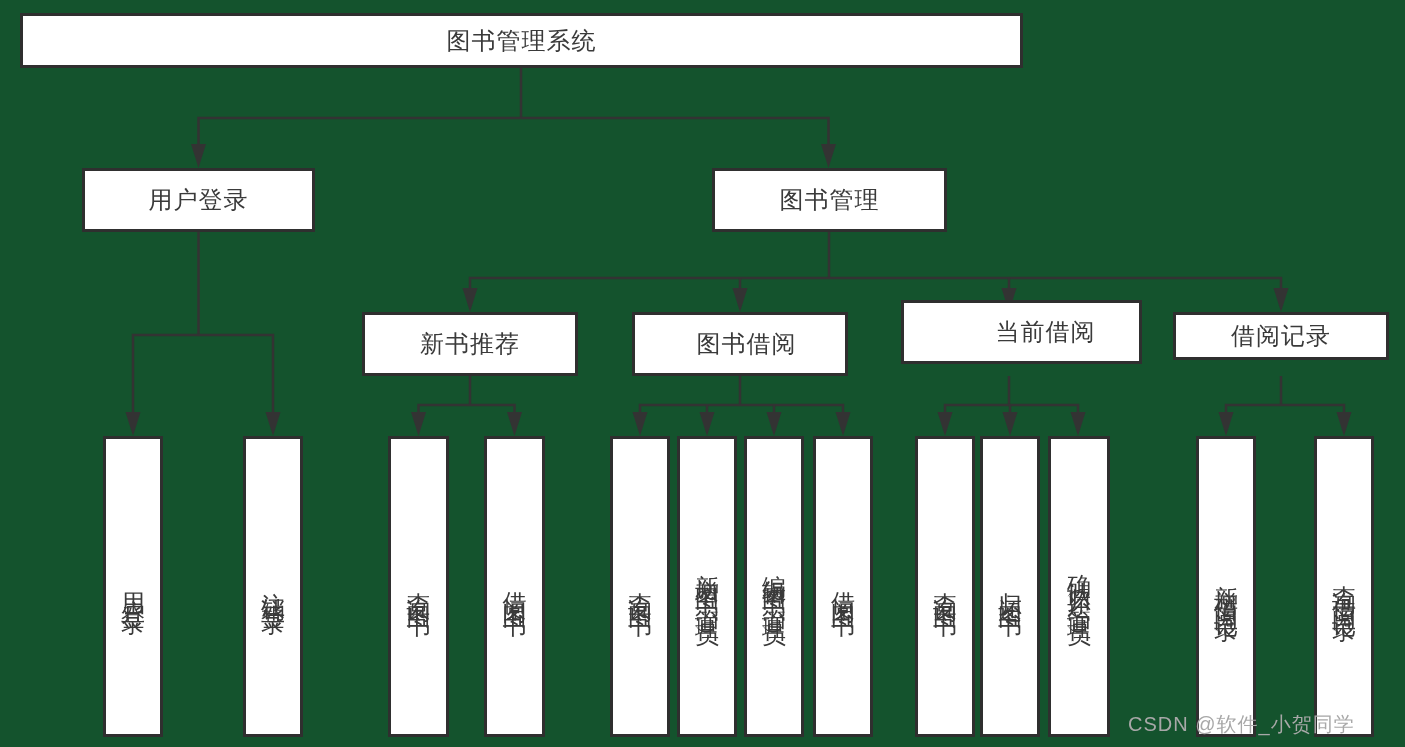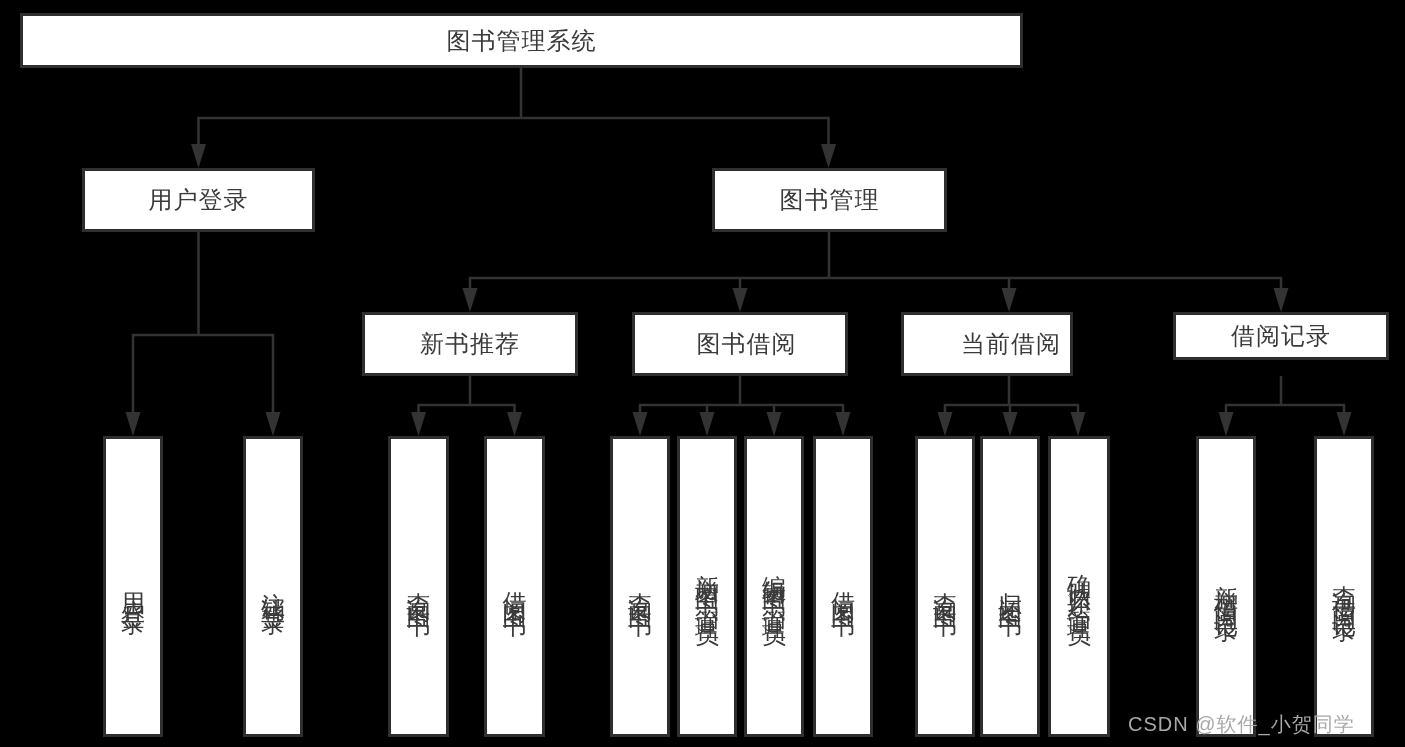--- a/index.html
+++ b/index.html
@@ -5,21 +5,21 @@
   html, body {
     margin: 0;
     padding: 0;
     background: #ffffff;
     font-family: "Liberation Sans", sans-serif;
   }
   #canvas {
     position: relative;
     width: 1405px;
     height: 747px;
-    background: #000000;
+    background: #14532d;
     overflow: hidden;
   }
   #connectors {
     position: absolute;
     left: 0; top: 0;
     width: 1405px;
     height: 747px;
     pointer-events: none;
   }
   .box {
@@ -124,21 +124,21 @@
   <div class="box hbox" style="left:712px; top:168px; width:235px; height:64px;">
     <span>图书管理</span>
   </div>
 
   <div class="box hbox" style="left:362px; top:312px; width:216px; height:64px;">
     <span>新书推荐</span>
   </div>
   <div class="box hbox" style="left:632px; top:312px; width:216px; height:64px;padding-left:13px;">
     <span>图书借阅</span>
   </div>
-  <div class="box hbox" style="left:901px; top:312px; width:172px; height:64px;padding-left:48px;">
+  <div class="box hbox" style="left:901px; top:300px; width:241px; height:64px;padding-left:48px;">
     <span>当前借阅</span>
   </div>
   <div class="box hbox" style="left:1173px; top:312px; width:216px; height:48px;">
     <span>借阅记录</span>
   </div>
 
   <div class="box vbox" style="left:103px; top:436px; width:60px; height:301px;">
     <span class="vtext">用户登录</span>
   </div>
   <div class="box vbox" style="left:243px; top:436px; width:60px; height:301px;">

